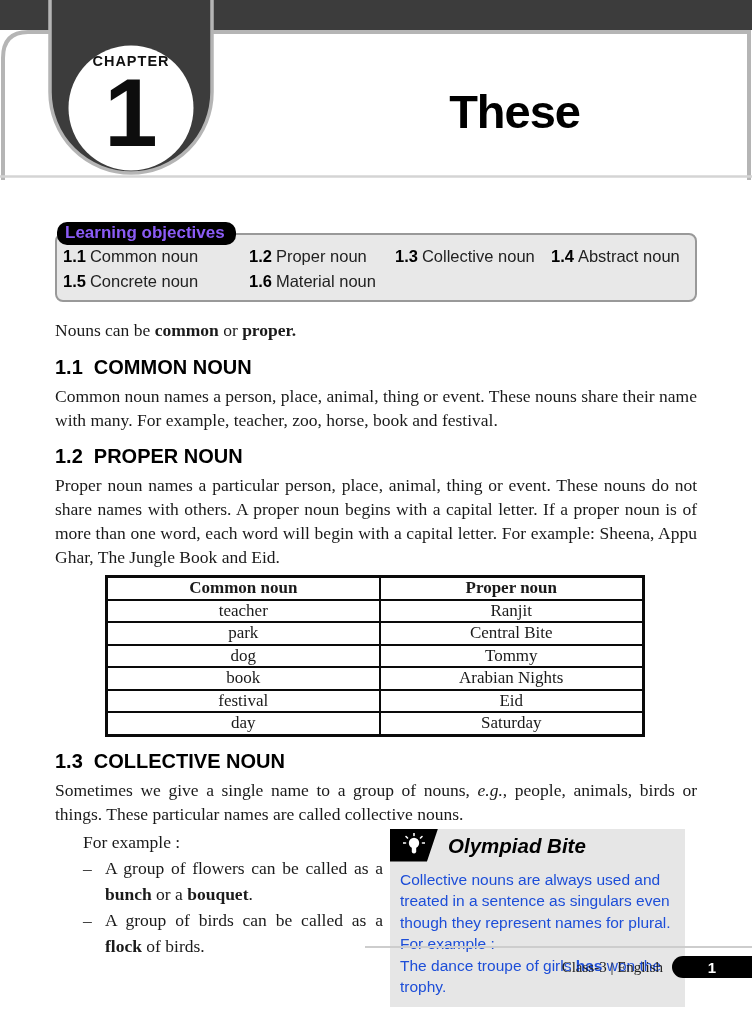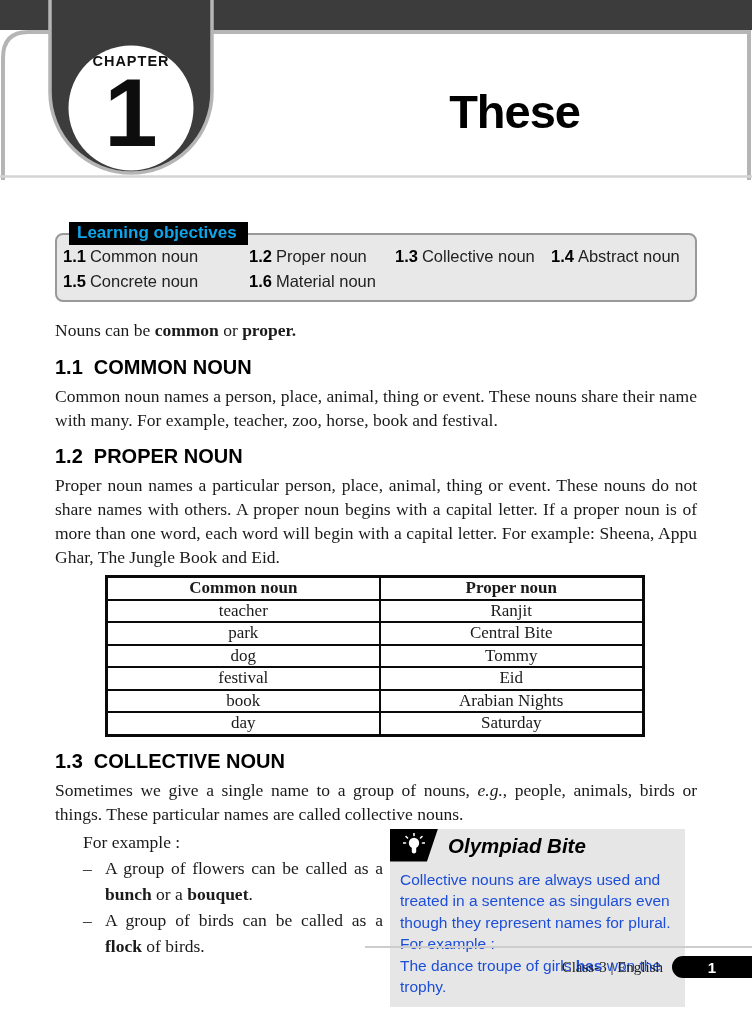--- a/index.html
+++ b/index.html
@@ -11,23 +11,23 @@
   .chapter-word{font-family:"Liberation Sans","DejaVu Sans",sans-serif;font-weight:bold;
                 font-size:14.5px;letter-spacing:1px;color:#111;margin-top:7px;}
   .chapter-num{font-family:"Liberation Sans","DejaVu Sans",sans-serif;font-weight:bold;
                font-size:96px;line-height:0.92;color:#0d0d0d;}
   .page-title{position:absolute;right:52px;top:84px;font-family:"Liberation Sans","DejaVu Sans",sans-serif;
               font-weight:bold;font-size:47px;letter-spacing:-1px;color:#000;}
   .content{padding:0 55px;}
   
   .objectives{position:relative;margin-top:55px;background:#e8e8e8;border:2px solid #999;
               border-radius:8px;}
-  .obj-label{position:absolute;top:-13px;left:12px;background:#000;color:#0ea5e9;
+  .obj-label{position:absolute;top:-13px;left:0px;background:#000;color:#8b5cf6;
              font-family:"Liberation Sans","DejaVu Sans",sans-serif;font-weight:bold;font-size:17px;
-             padding:1px 11px 2px 8px;border-radius:0;}
+             padding:1px 11px 2px 8px;border-radius:10px;}
   .obj-grid{display:grid;grid-template-columns:186px 146px 156px 1fr;
             padding:9px 6px 6px 6px;font-family:"Liberation Sans","DejaVu Sans",sans-serif;
             font-size:16.5px;line-height:25px;color:#222;}
   .obj-item b{font-weight:bold;color:#000;margin-right:4px;}
   
   .intro{margin-top:15px;font-size:17.5px;line-height:26px;}
   .h2{margin-top:13px;font-family:"Liberation Sans","DejaVu Sans",sans-serif;font-weight:bold;
       font-size:20px;color:#000;}
   .h2 .h2num{margin-right:11px;}
   .para{margin-top:5px;font-size:17.5px;line-height:24px;text-align:justify;}
@@ -116,26 +116,26 @@
           </tr>
       <tr>
             <td>park</td>
             <td>Central Bite</td>
           </tr>
       <tr>
             <td>dog</td>
             <td>Tommy</td>
           </tr>
       <tr>
+            <td>book</td>
+            <td>Arabian Nights</td>
+          </tr>
+      <tr>
             <td>festival</td>
             <td>Eid</td>
-          </tr>
-      <tr>
-            <td>book</td>
-            <td>Arabian Nights</td>
           </tr>
       <tr>
             <td>day</td>
             <td>Saturday</td>
           </tr>
     </tbody>
       </table>
 
     <div class="h2"><span class="h2num">1.3</span><span>COLLECTIVE NOUN</span></div>
     <div class="para"><span>Sometimes we give a single name to a group of nouns, </span><i>e.g.</i><span>, people, animals, birds or things. These particular names are called collective nouns.</span></div>

